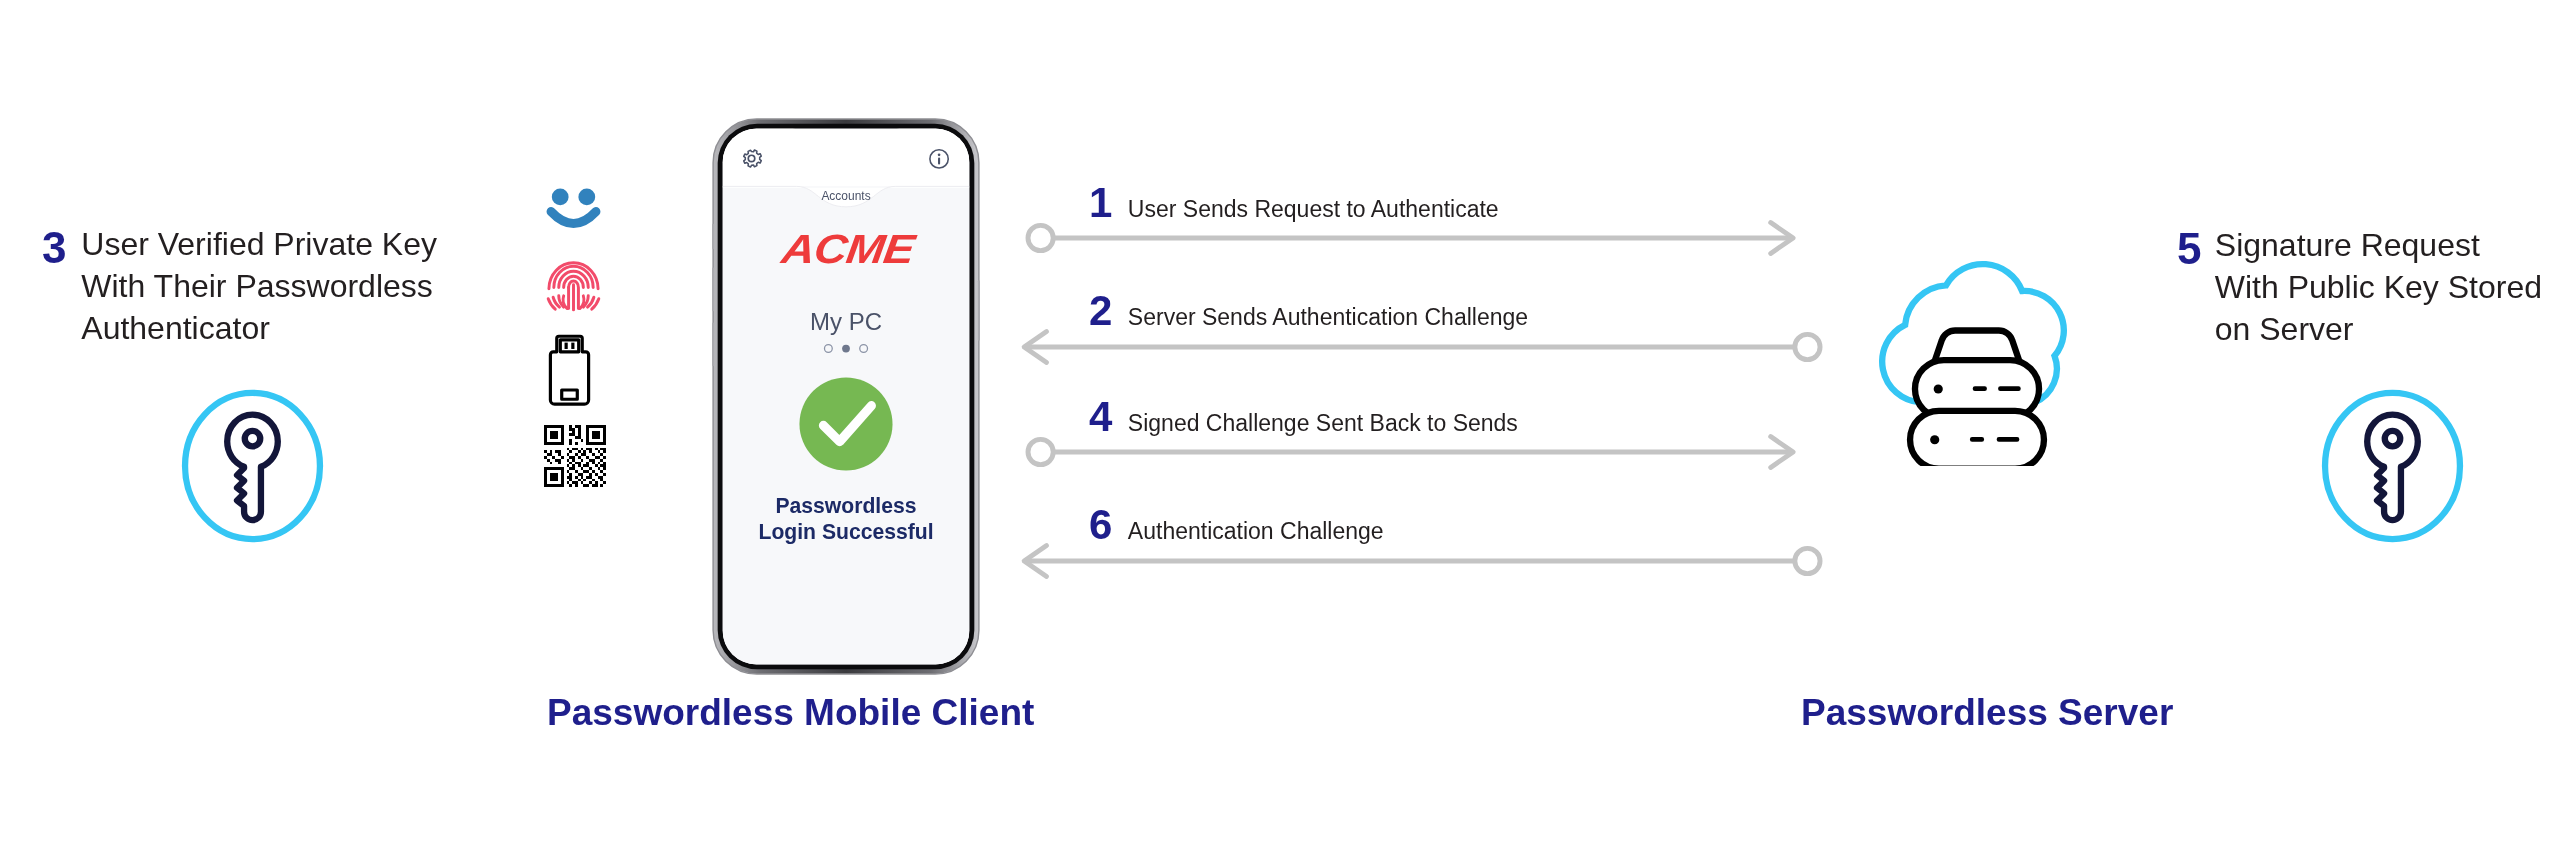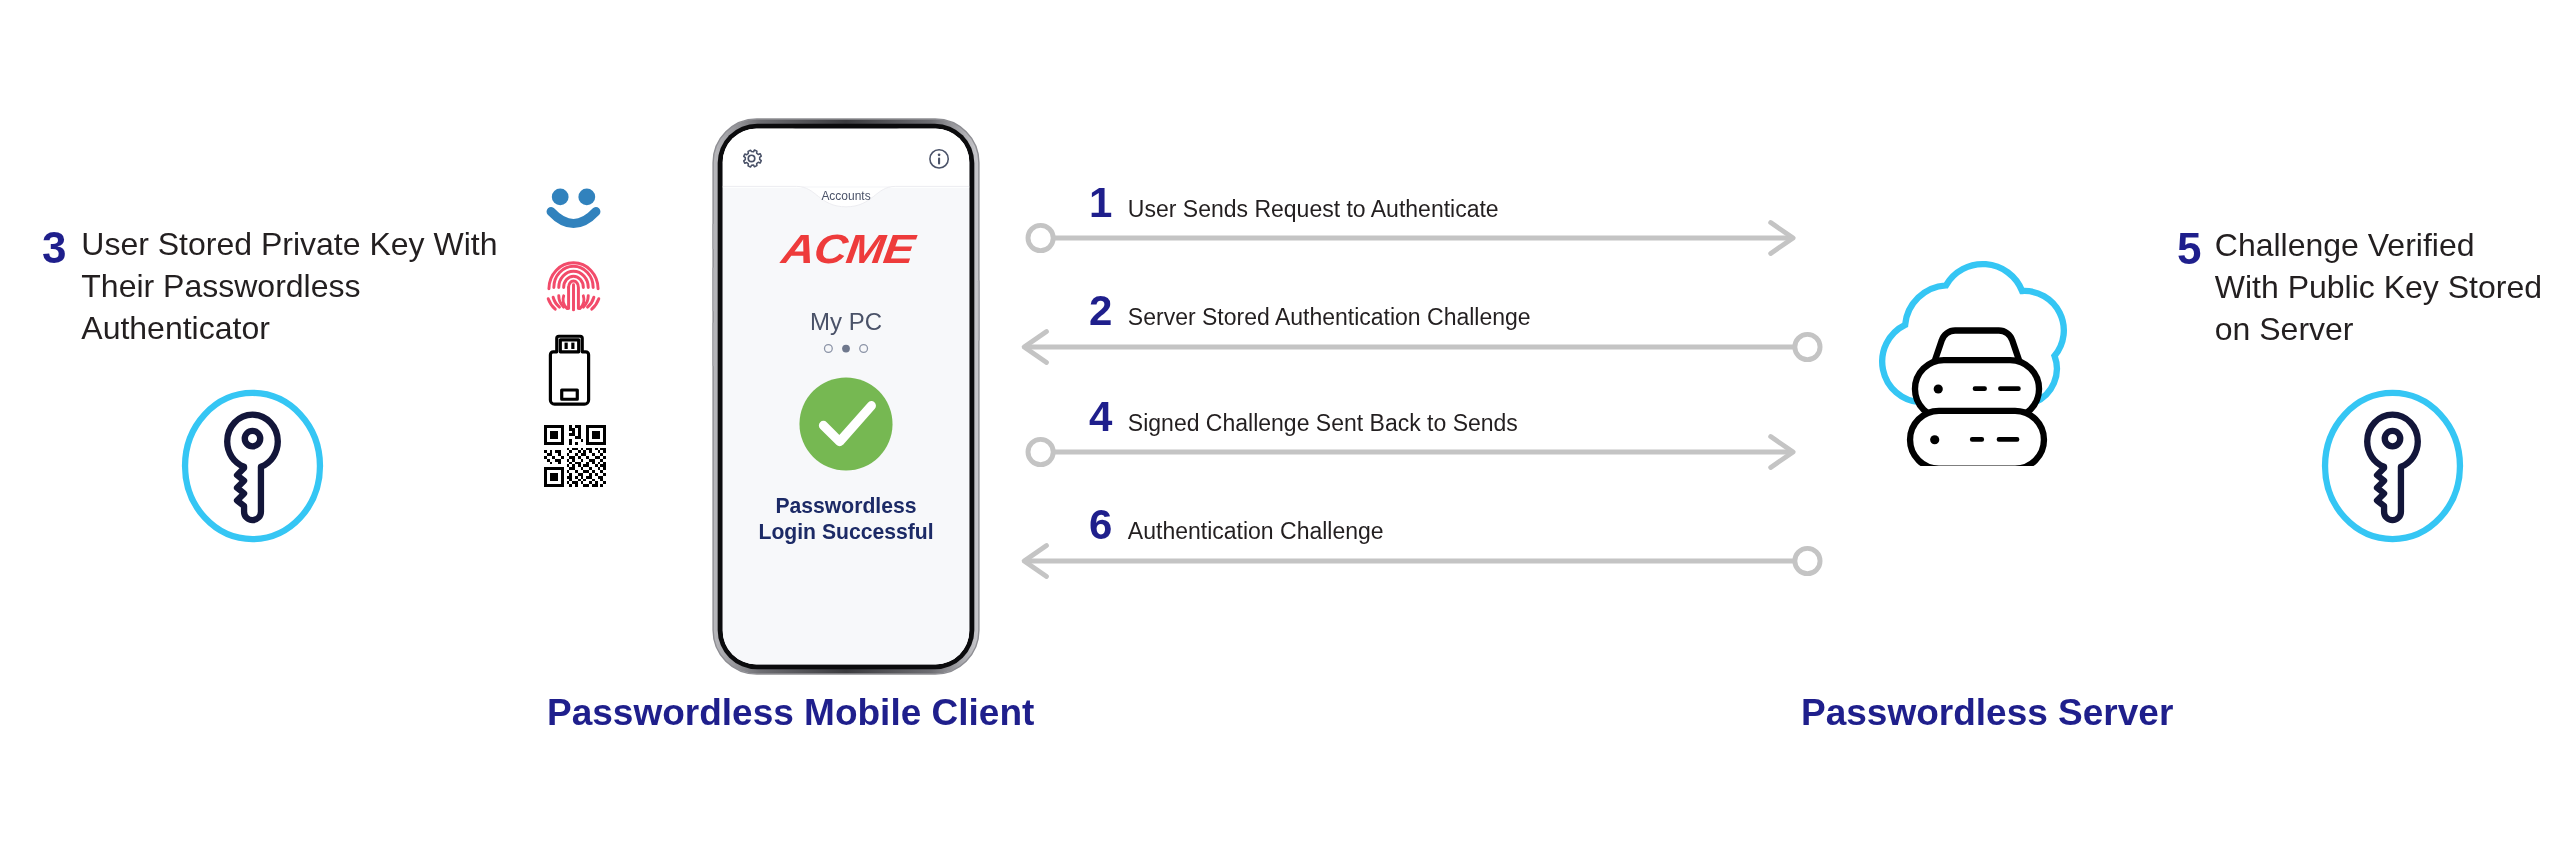--- a/index.html
+++ b/index.html
@@ -96,21 +96,21 @@
   #caption-server { left: 1801px; top: 692px; text-align: center; }
 </style>
 </head>
 <body>
 
 <div id="stage">
 
   <div class="abs" id="step3-block">
     <div class="row">
       <div class="step-num">3</div>
-      <div class="step-text">User Stored Private Key With Their Passwordless Authenticator</div>
+      <div class="step-text">User Verified Private Key With Their Passwordless Authenticator</div>
     </div>
   </div>
 
   <div class="abs key-badge" style="left:178px; top:388px;">
     <svg viewBox="0 0 212 222" width="149" height="156">
       <ellipse cx="106" cy="111" rx="96" ry="104" fill="none" stroke="#35C6F4" stroke-width="9"></ellipse>
       <g fill="none" stroke="#13163A" stroke-width="9" stroke-linecap="round" stroke-linejoin="round">
         <path d="M106 38
                  a36 38 0 0 1 36 38
                  a36 38 0 0 1 -24 36
@@ -359,21 +359,21 @@
     <span class="txt">User Sends Request to Authenticate</span>
   </div>
   <svg class="arrow-row" style="left:1022px; top:217px;" width="803" height="42" viewBox="0 0 1140 60">
     <circle cx="23" cy="30" r="18" fill="none" stroke="#C4C4C4" stroke-width="7"></circle>
     <line x1="42" y1="30" x2="1090" y2="30" stroke="#C4C4C4" stroke-width="7" stroke-linecap="round"></line>
     <polyline points="1066,8 1098,30 1066,52" fill="none" stroke="#C4C4C4" stroke-width="7" stroke-linecap="round" stroke-linejoin="round"></polyline>
   </svg>
 
   <div class="arrow-label" style="left:1089px; top:290px;">
     <span class="num">2</span>
-    <span class="txt">Server Stored Authentication Challenge</span>
+    <span class="txt">Server Sends Authentication Challenge</span>
   </div>
   <svg class="arrow-row" style="left:1013px; top:326px;" width="814" height="42" viewBox="0 0 1155 60">
     <circle cx="1131" cy="30" r="18" fill="none" stroke="#C4C4C4" stroke-width="7"></circle>
     <line x1="18" y1="30" x2="1112" y2="30" stroke="#C4C4C4" stroke-width="7" stroke-linecap="round"></line>
     <polyline points="44,8 12,30 44,52" fill="none" stroke="#C4C4C4" stroke-width="7" stroke-linecap="round" stroke-linejoin="round"></polyline>
   </svg>
 
   <div class="arrow-label" style="left:1089px; top:396px;">
     <span class="num">4</span>
     <span class="txt">Signed Challenge Sent Back to Sends</span>
@@ -414,21 +414,21 @@
       <rect x="115" y="252" width="190" height="82" rx="41" ry="41" fill="#ffffff" stroke="#000000" stroke-width="9"></rect>
       <circle cx="150" cy="293" r="6.5" fill="#000"></circle>
       <rect x="200" y="289" width="20" height="7" rx="3" fill="#000"></rect>
       <rect x="238" y="289" width="32" height="7" rx="3" fill="#000"></rect>
     </svg>
   </div>
 
   <div class="abs" id="step5-block">
     <div class="row">
       <div class="step-num">5</div>
-      <div class="step-text">Challenge Verified With Public Key Stored on Server</div>
+      <div class="step-text">Signature Request With Public Key Stored on Server</div>
     </div>
   </div>
 
   <div class="abs key-badge" style="left:2318px; top:388px;">
     <svg viewBox="0 0 212 222" width="149" height="156">
       <ellipse cx="106" cy="111" rx="96" ry="104" fill="none" stroke="#35C6F4" stroke-width="9"></ellipse>
       <g fill="none" stroke="#13163A" stroke-width="9" stroke-linecap="round" stroke-linejoin="round">
         <path d="M106 38
                  a36 38 0 0 1 36 38
                  a36 38 0 0 1 -24 36

